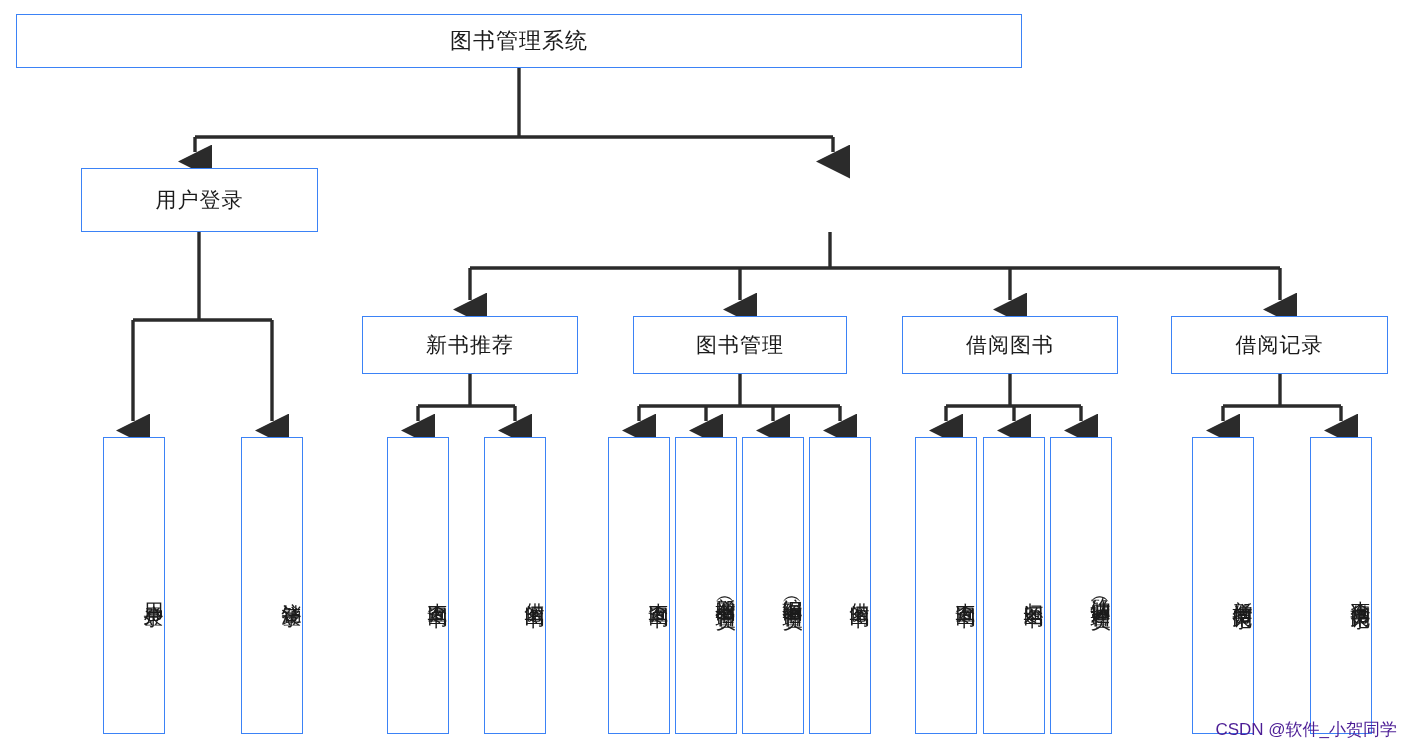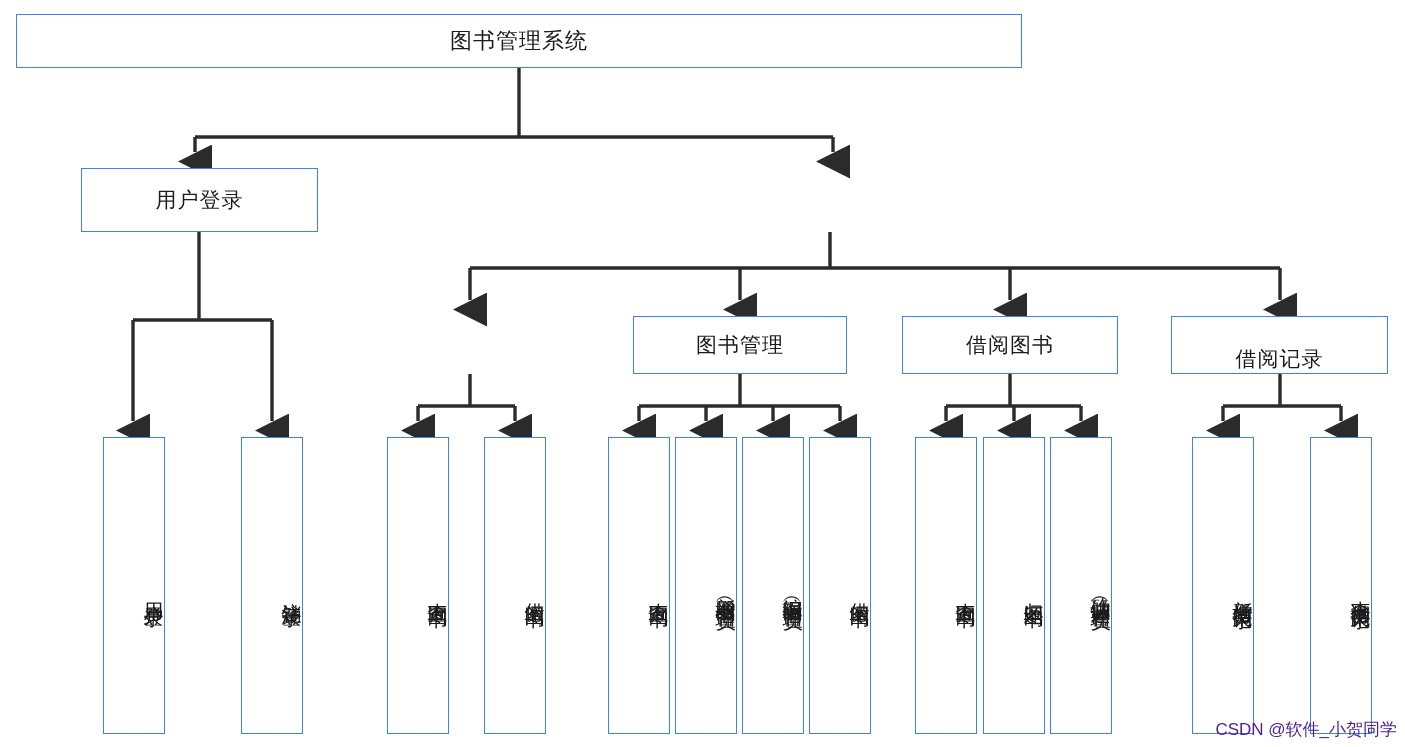--- a/index.html
+++ b/index.html
@@ -126,27 +126,30 @@
   </svg>
 
   <div class="node h root" style="left:16px; top:14px; width:1006px; height:54px;">
     <span>图书管理系统</span>
   </div>
 
   <div class="node h" style="left:81px; top:168px; width:237px; height:64px;">
     <span>用户登录</span>
   </div>
 
+  <div class="node h" style="left:362px; top:316px; width:216px; height:58px;">
+    <span>新书推荐</span>
+  </div>
   <div class="node h" style="left:633px; top:316px; width:214px; height:58px;">
     <span>图书管理</span>
   </div>
   <div class="node h" style="left:902px; top:316px; width:216px; height:58px;">
     <span>借阅图书</span>
   </div>
-  <div class="node h" style="left:1171px; top:316px; width:217px; height:58px;align-items:flex-end;">
+  <div class="node h" style="left:1171px; top:316px; width:217px; height:58px;">
     <span>借阅记录</span>
   </div>
 
   <div class="node v" style="left:103px; top:437px; width:62px; height:297px;">
     <span>用户登录</span>
   </div>
   <div class="node v" style="left:241px; top:437px; width:62px; height:297px;">
     <span>注销登录</span>
   </div>
   <div class="node v" style="left:387px; top:437px; width:62px; height:297px;">

